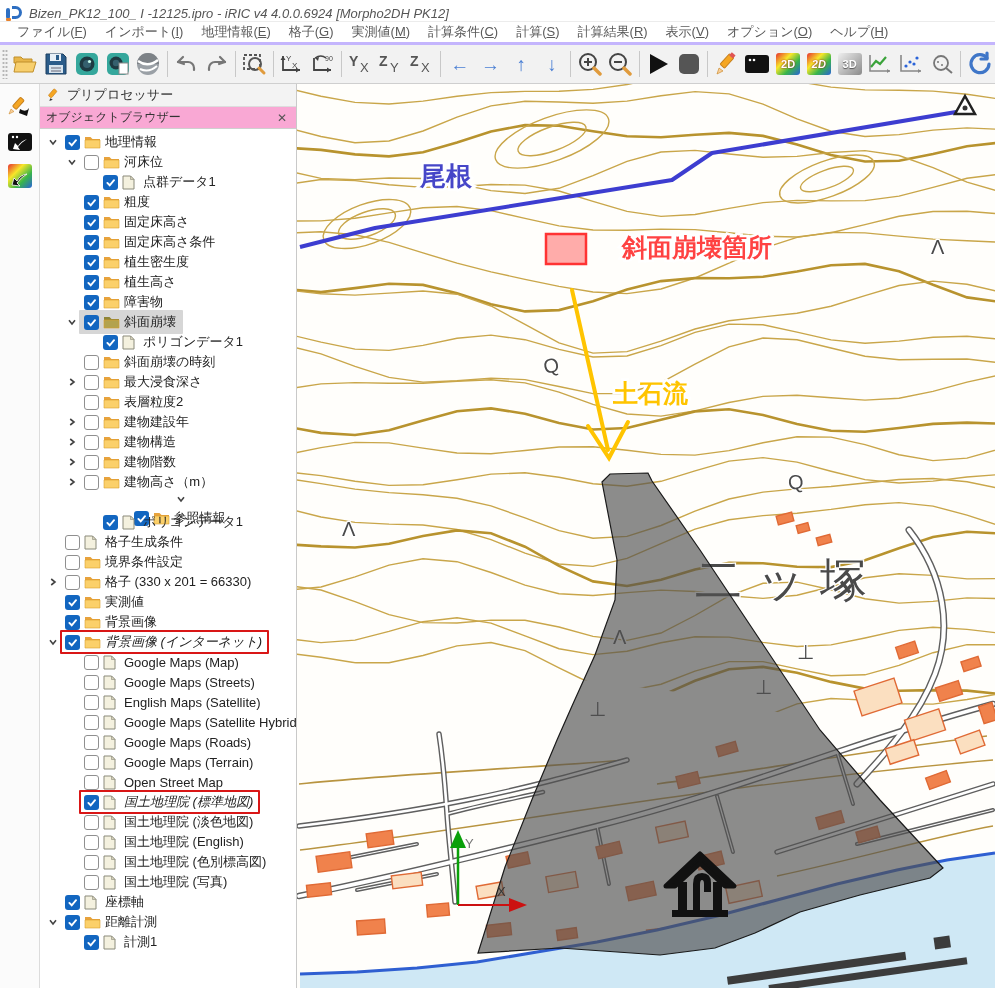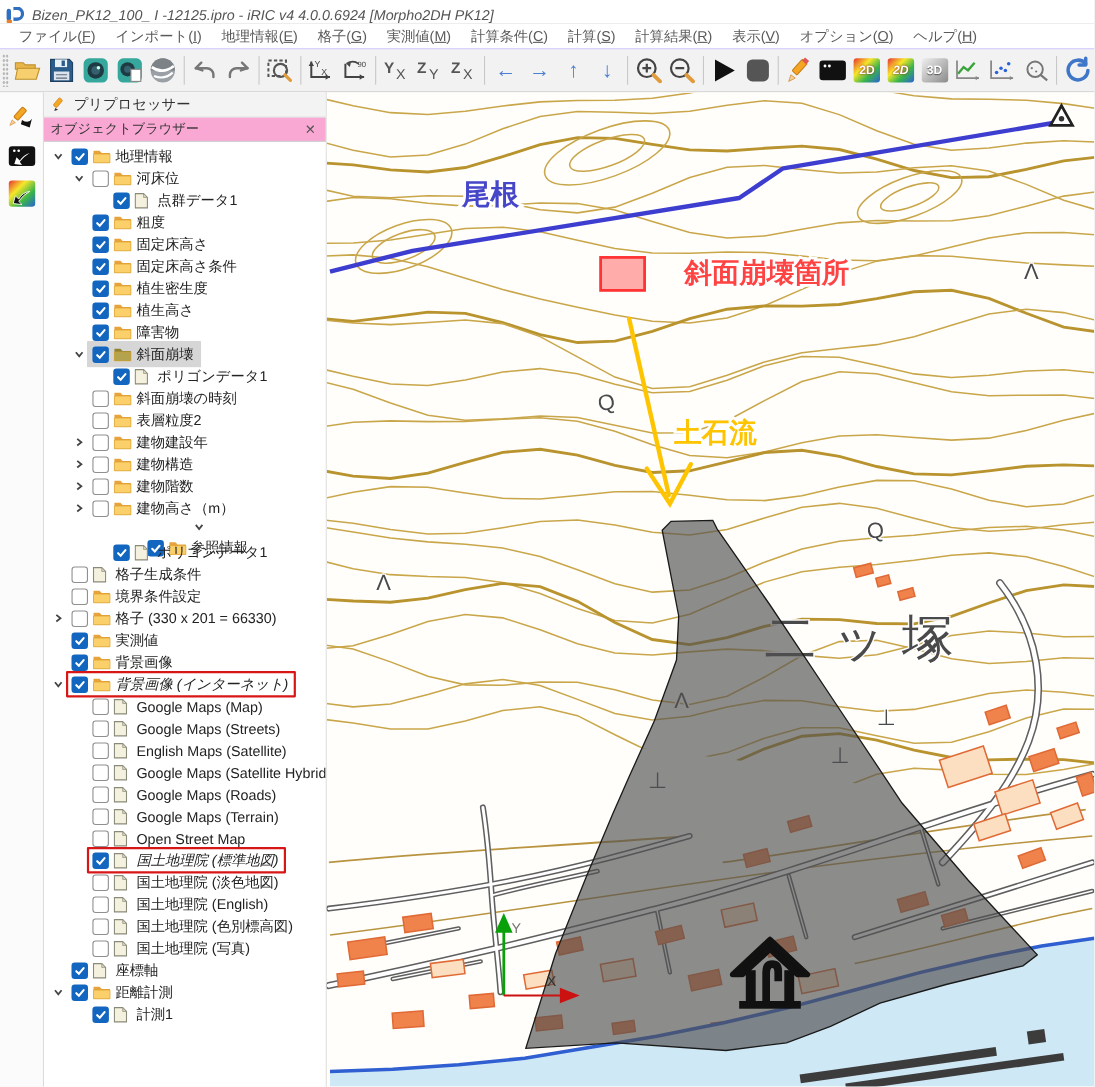--- a/index.html
+++ b/index.html
@@ -8,21 +8,21 @@
 
   
   .titlebar{height:22px;background:#ffffff;display:flex;align-items:flex-end;padding-left:6px;border-bottom:1px solid #ececec;font-style:italic;}
   .titlebar .ttext{font-size:13px;color:#555;margin-left:6px;white-space:nowrap;}
   .applogo{width:17px;height:15px;position:relative;}
   .applogo .b1{position:absolute;left:0;top:2px;width:4px;height:11px;background:#2e6fc2;border-radius:2px;}
   .applogo .b2{position:absolute;left:6px;top:0;width:10px;height:13px;border:3px solid #2e6fc2;border-left:none;border-radius:0 8px 8px 0;}
   .applogo .dot{position:absolute;left:0;top:12px;width:5px;height:3px;background:#e8822c;border-radius:1px;}
 
   
-  .menubar{height:23px;background:#fff;display:flex;align-items:center;padding-left:8px;border-bottom:1px solid #c4b5fd;}
+  .menubar{height:23px;background:#fff;display:flex;align-items:center;padding-left:8px;border-bottom:3px solid #c4b5fd;}
   .menubar .mitem{font-size:13px;color:#5a5a5a;padding:2px 9px;cursor:default;white-space:nowrap;}
   .menubar .mitem u{text-decoration:underline;}
 
   
   .toolbar{height:39px;background:#f2f2f2;border-bottom:1px solid #cfcfcf;display:flex;align-items:center;padding-left:2px;}
   .tb-handle{width:6px;height:30px;margin-right:2px;
     background-image:radial-gradient(circle,#b5b5b5 1px,transparent 1.2px);background-size:3px 4px;}
   .tbtn{width:31px;height:31px;display:flex;align-items:center;justify-content:center;border:1px solid transparent;border-radius:3px;}
   .tsep{width:1px;height:26px;background:#c8c8c8;margin:0 3px;}
   .navglyph{font-size:19px;color:#4a7fd4;font-weight:bold;line-height:1;}
@@ -573,20 +573,37 @@
             </span>
             <span class="rowline">
               <span class="cbx off"></span>
               <span class="ticon">
                 <svg width="17" height="14" viewBox="0 0 17 14">
                   <path class="fld-back" d="M1,2 h5.5 l2,2 H16 v9 H1z" fill="#e8a33d"></path>
                   <path class="fld-front" d="M1,5 h15 v8 H1z" fill="#fbd06a" stroke="#d99f2b" stroke-width="0.6"></path>
                 </svg>
               </span>
               <span class="tlabel">斜面崩壊の時刻</span>
+            </span>
+          </div>
+          <div class="trow" style="padding-left: 25px;">
+            <span class="chev closed">
+              <svg width="10" height="10" viewBox="0 0 10 10">
+                <polyline points="2,3.2 5,7 8,3.2" fill="none" stroke="#444" stroke-width="1.6"></polyline>
+              </svg>
+            </span>
+            <span class="rowline">
+              <span class="cbx off"></span>
+              <span class="ticon">
+                <svg width="17" height="14" viewBox="0 0 17 14">
+                  <path class="fld-back" d="M1,2 h5.5 l2,2 H16 v9 H1z" fill="#e8a33d"></path>
+                  <path class="fld-front" d="M1,5 h15 v8 H1z" fill="#fbd06a" stroke="#d99f2b" stroke-width="0.6"></path>
+                </svg>
+              </span>
+              <span class="tlabel">最大浸食深さ</span>
             </span>
           </div>
           <div class="trow" style="padding-left: 25px;">
             <span class="chev none">
               <svg width="10" height="10" viewBox="0 0 10 10">
                 <polyline points="2,3.2 5,7 8,3.2" fill="none" stroke="#444" stroke-width="1.6"></polyline>
               </svg>
             </span>
             <span class="rowline">
               <span class="cbx off"></span>

